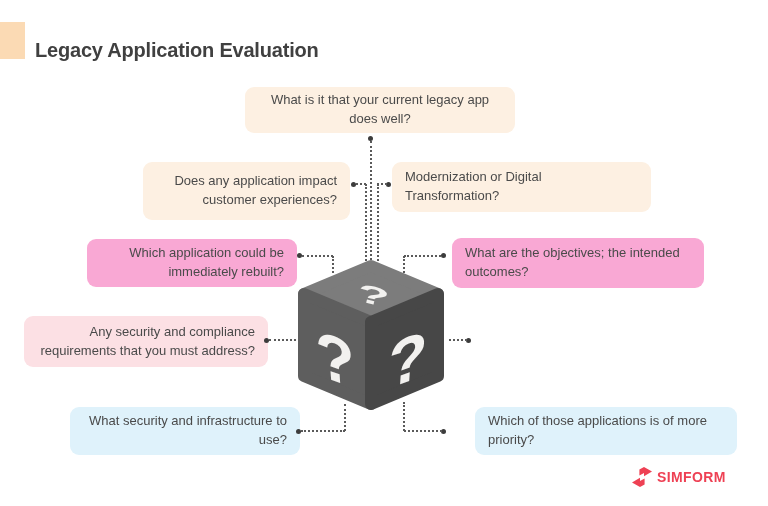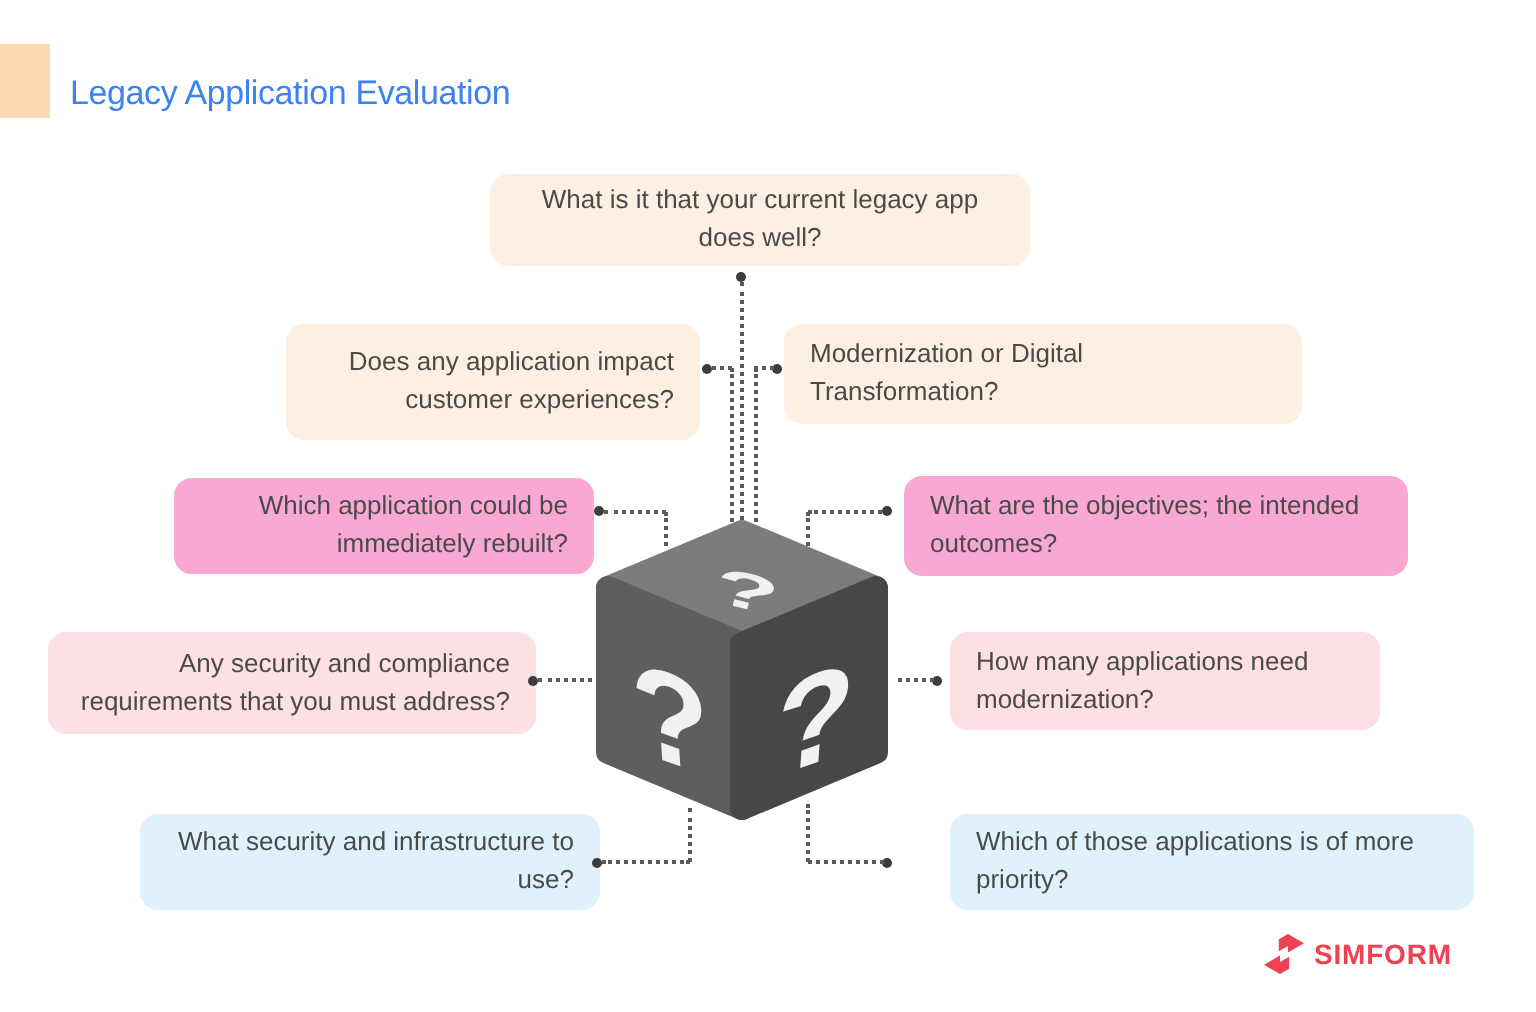--- a/index.html
+++ b/index.html
@@ -2,21 +2,21 @@
 <html><head>
 <meta charset="utf-8">
 <style>
   html,body{margin:0;padding:0;background:#ffffff;}
   .stage{
     position:relative;width:768px;height:506px;background:#ffffff;overflow:hidden;
     font-family:"Liberation Sans","DejaVu Sans",sans-serif;
   }
   .accent-square{position:absolute;left:0;top:22px;width:25px;height:37px;background:#fbdab4;}
   .page-title{
-    position:absolute;left:35px;top:26px;font-size:17px;font-weight:normal;color:#3b82f6;
+    position:absolute;left:35px;top:26px;font-size:20px;font-weight:bold;color:#404040;
     letter-spacing:-0.2px;
   }
   .qbox{
     position:absolute;box-sizing:border-box;border-radius:9px;
     display:flex;align-items:center;
     font-size:13px;line-height:1.45;color:#4a4a4a;
     padding:6px 13px;
   }
   .qbox.align-right{justify-content:flex-end;text-align:right;}
   .qbox.align-left{justify-content:flex-start;text-align:left;}
@@ -64,23 +64,20 @@
     <span>Modernization or Digital Transformation?</span>
   </div>
   <div class="qbox theme-lavender align-right" id="q-mid-left">
     <span>Which application could be immediately rebuilt?</span>
   </div>
   <div class="qbox theme-lavender align-left" id="q-mid-right">
     <span>What are the objectives; the intended outcomes?</span>
   </div>
   <div class="qbox theme-pink align-right" id="q-lower-left">
     <span>Any security and compliance requirements that you must address?</span>
-  </div>
-  <div class="qbox theme-pink align-left" id="q-lower-right">
-    <span>How many applications need modernization?</span>
   </div>
   <div class="qbox theme-blue align-right" id="q-bottom-left">
     <span>What security and infrastructure to use?</span>
   </div>
   <div class="qbox theme-blue align-left" id="q-bottom-right">
     <span>Which of those applications is of more priority?</span>
   </div>
 
   <div class="dot" style="left:368px;top:136px;"></div>
   <div class="vline" style="left:370px;top:141px;height:127px;"></div>

